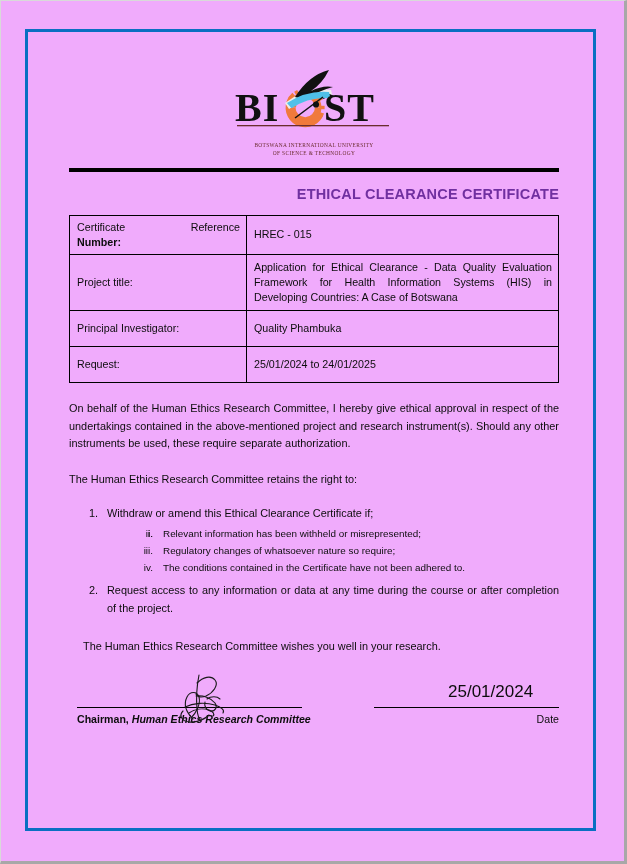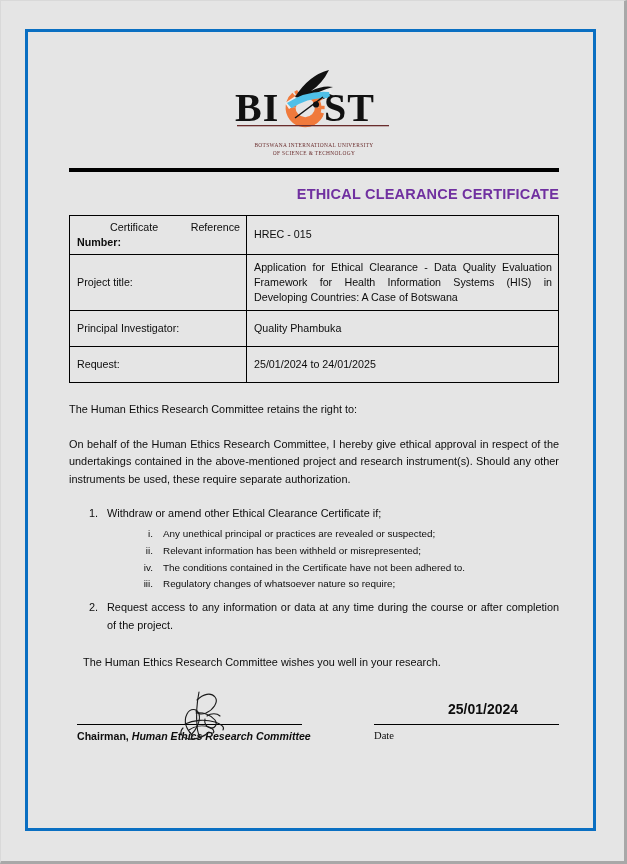--- a/index.html
+++ b/index.html
@@ -14,21 +14,21 @@
     font-family: "Liberation Sans", sans-serif;
     overflow: hidden;
   }
 
   
   #page {
     position: relative;
     width: 627px;
     height: 864px;
     box-sizing: border-box;
-    background: #e5e5e5;
+    background: #f0abfc;
     border-right: 3px solid #a8a8a8;
     border-bottom: 3px solid #a8a8a8;
     border-top: 1px solid #d9d9d9;
     border-left: 1px solid #d9d9d9;
   }
 
   
   #frame {
     position: absolute;
     left: 24px;
@@ -104,21 +104,20 @@
   td.col-label { width: 163px; }
   td.label-justify {
     text-align: justify;
     text-align-last: justify;
     vertical-align: top;
   }
   td.label-justify .lj-line {
     display: block;
     text-align: justify;
     text-align-last: justify;
-    margin-left: 33px;
   }
   td.label-justify .lj-line2 {
     display: block;
     text-align: left;
     text-align-last: left;
     font-weight: bold;
   }
   td.cell-justify {
     text-align: justify;
     vertical-align: top;
@@ -186,48 +185,46 @@
     height: 78px;
   }
   .sig-col {
     position: absolute;
     top: 0;
   }
   .sig-col.left  { left: 8px;  width: 225px; }
   .sig-col.right { left: 305px; width: 185px; }
 
   .sig-date {
-    font-size: 14px;
+    font-size: 17px;
     color: #0d0d0d;
     height: 30px;
     line-height: 30px;
     padding-left: 74px;
-    font-weight: bold;
   }
   .sig-spacer { height: 30px; }
 
   .sig-line {
     border-top: 1px solid #000000;
     width: 100%;
   }
   .sig-caption {
     margin-top: 5px;
     font-size: 10.6px;
     color: #0d0d0d;
     font-weight: bold;
     white-space: nowrap;
   }
   .sig-caption em {
     font-style: italic;
     font-weight: bold;
   }
   .sig-caption.center {
-    text-align: left;
+    text-align: right;
     font-weight: normal;
-    font-family: Liberation Serif, serif;
   }
 
   .signature-mark {
     position: absolute;
     left: 86px;
     top: -8px;
     width: 90px;
     height: 56px;
     pointer-events: none;
   }
@@ -308,44 +305,43 @@
           <td class="col-label mid">Principal Investigator:</td>
           <td class="mid">Quality Phambuka</td>
         </tr>
         <tr>
           <td class="col-label mid">Request:</td>
           <td class="mid">25/01/2024 to 24/01/2025</td>
         </tr>
       </tbody>
     </table>
 
+    <p class="para">On behalf of the Human Ethics Research Committee, I hereby give ethical approval in respect of the undertakings contained in the above-mentioned project and research instrument(s). Should any other instruments be used, these require separate authorization.</p>
+
     <p class="para retains">The Human Ethics Research Committee retains the right to:</p>
-
-    <p class="para">On behalf of the Human Ethics Research Committee, I hereby give ethical approval in respect of the undertakings contained in the above-mentioned project and research instrument(s). Should any other instruments be used, these require separate authorization.</p>
 
     <ol class="main-list">
       <li>
-        <span>Withdraw or amend other Ethical Clearance Certificate if;</span>
+        <span>Withdraw or amend this Ethical Clearance Certificate if;</span>
 
         <ol class="roman-list">
           <li>
             <span class="rnum">i.</span>
-            <span class="rtext">Any unethical principal or practices are revealed or suspected;</span>
           </li>
           <li>
             <span class="rnum">ii.</span>
             <span class="rtext">Relevant information has been withheld or misrepresented;</span>
           </li>
           <li>
+            <span class="rnum">iii.</span>
+            <span class="rtext">Regulatory changes of whatsoever nature so require;</span>
+          </li>
+          <li>
             <span class="rnum">iv.</span>
             <span class="rtext">The conditions contained in the Certificate have not been adhered to.</span>
-          </li>
-          <li>
-            <span class="rnum">iii.</span>
-            <span class="rtext">Regulatory changes of whatsoever nature so require;</span>
           </li>
         </ol>
       </li>
 
       <li>
         <span>Request access to any information or data at any time during the course or after completion of the project.</span>
       </li>
     </ol>
 
     <p class="para wishes">The Human Ethics Research Committee wishes you well in your research.</p>

